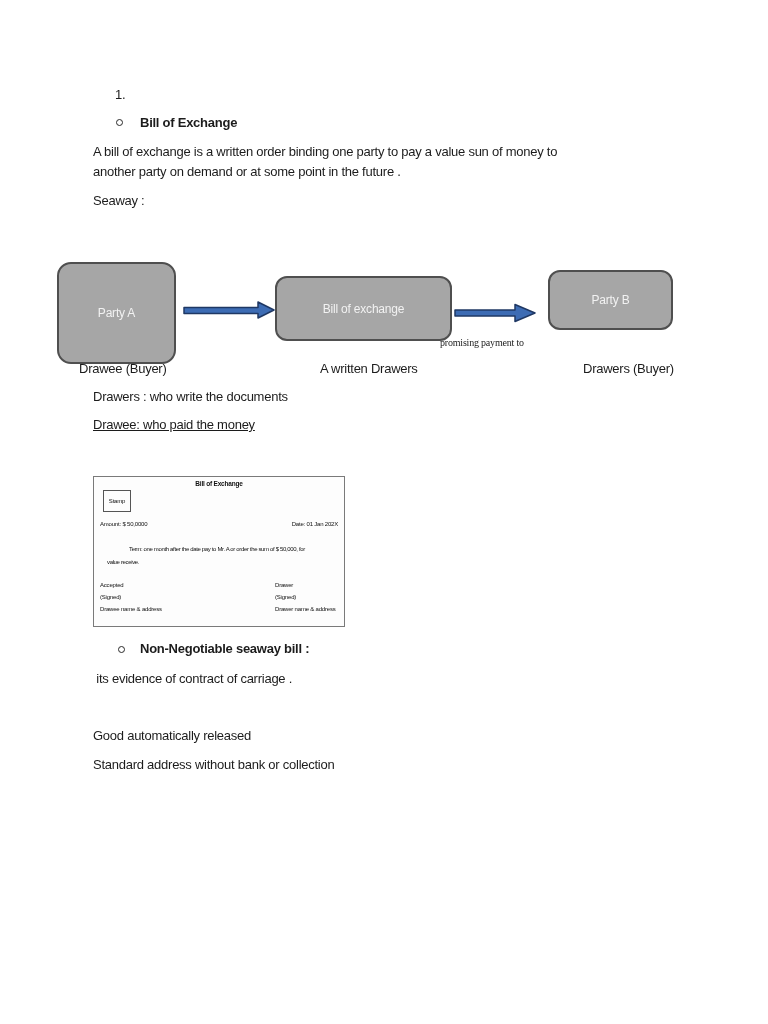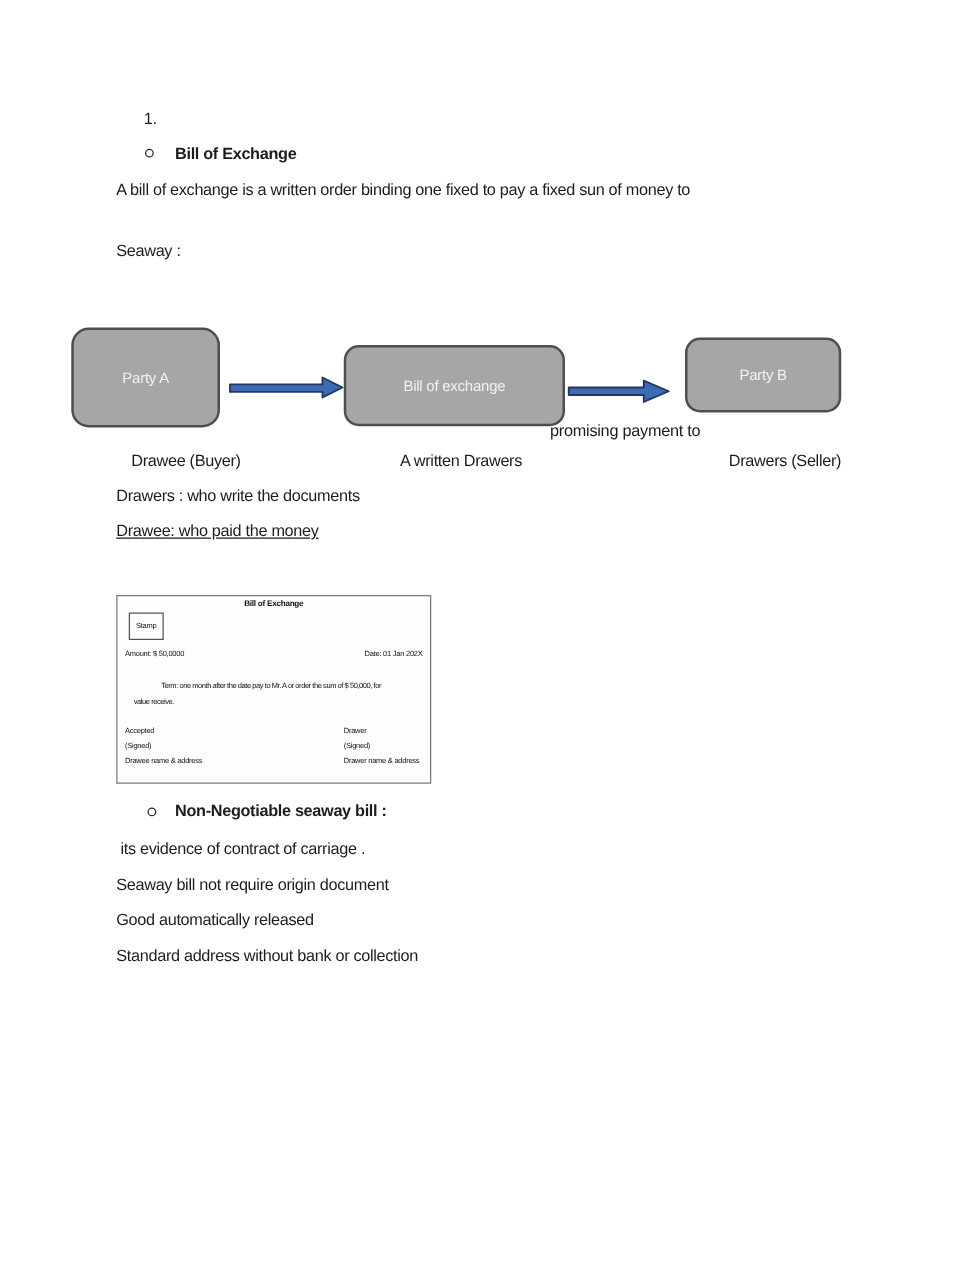--- a/index.html
+++ b/index.html
@@ -34,21 +34,21 @@
     font-size: 12px;
     letter-spacing: -0.2px;
   }
   .arrow-svg { position: absolute; overflow: visible; }
   .arrow-svg polygon {
     fill: var(--arrow-fill, #3d6cb4);
     stroke: var(--arrow-border, #1f3864);
     stroke-width: 1.5;
     stroke-linejoin: round;
   }
-  .small-caption { font-size: 13px; letter-spacing: -0.2px; }
+  .small-caption { font-size: 10px; letter-spacing: -0.2px; font-family: Liberation Serif, serif; }
   .bill {
     position: absolute;
     left: 93px; top: 476px;
     width: 252px; height: 151px;
     border: 1px solid var(--bill-border, #7a7a7a);
     background: #fdfdfd;
     overflow: hidden;
     font-size: 6px;
     letter-spacing: -0.2px;
     color: #111;
@@ -68,26 +68,27 @@
 </head>
 <body>
 
 <div class="page">
 
   <div class="abs body-text" style="left:115px; top:87px;">1.</div>
 
   <span class="bullet" style="left:116px; top:119px;"></span>
   <div class="abs body-text bold" style="left:140px; top:115px;">Bill of Exchange</div>
 
-  <div class="abs body-text" style="left:93px; top:144px;">A bill of exchange is a written order binding one fixed to pay a fixed sun of money to</div>
+  <div class="abs body-text" style="left:93px; top:144px;">A bill of exchange is a written order binding one party to pay a value sun of money to</div>
+  <div class="abs body-text" style="left:93px; top:164px;">another party on demand or at some point in the future .</div>
 
   <div class="abs body-text" style="left:93px; top:193px;">Seaway :</div>
 
   <div>
-    <div class="gbox" style="left:57px; top:262px; width:119px; height:80px; border-radius:14px;">
+    <div class="gbox" style="left:57px; top:262px; width:119px; height:102px; border-radius:14px;">
       <span>Party A</span>
     </div>
 
     <svg class="arrow-svg" style="left:182px; top:299px;" width="94" height="22" viewBox="0 0 94 22">
       <polygon points="2,8.5 76,8.5 76,3 92,11 76,19 76,14.5 2,14.5"></polygon>
     </svg>
 
     <div class="gbox" style="left:275px; top:276px; width:177px; height:65px; border-radius:12px;">
       <span>Bill of exchange</span>
     </div>
@@ -95,23 +96,23 @@
     <svg class="arrow-svg" style="left:453px; top:301px;" width="84" height="24" viewBox="0 0 84 24">
       <polygon points="2,9 62,9 62,3.5 82,12 62,20.5 62,15 2,15"></polygon>
     </svg>
 
     <div class="abs small-caption" style="left:440px; top:337px;">promising payment to</div>
 
     <div class="gbox" style="left:548px; top:270px; width:125px; height:60px; border-radius:12px;">
       <span>Party B</span>
     </div>
 
-    <div class="abs body-text" style="left:105px; top:361px;">Drawee (Buyer)</div>
+    <div class="abs body-text" style="left:79px; top:361px;">Drawee (Buyer)</div>
     <div class="abs body-text" style="left:320px; top:361px;">A written Drawers</div>
-    <div class="abs body-text" style="left:583px; top:361px;">Drawers (Seller)</div>
+    <div class="abs body-text" style="left:583px; top:361px;">Drawers (Buyer)</div>
   </div>
 
   <div class="abs body-text" style="left:93px; top:389px;text-align:right;">Drawers : who write the documents</div>
   <div class="abs body-text" style="left:93px; top:417px;text-decoration:underline;">Drawee: who paid the money</div>
 
   <div class="bill">
     <div class="abs bill-title" style="left:0; top:3px;">Bill of Exchange</div>
     <div class="stamp-box">
       <span>Stamp</span>
     </div>
@@ -126,17 +127,16 @@
 
     <div class="abs" style="left:181px; top:105px;">Drawer</div>
     <div class="abs" style="left:181px; top:117px;">(Signed)</div>
     <div class="abs" style="left:181px; top:129px;">Drawer name &amp; address</div>
   </div>
 
   <span class="bullet" style="left:118px; top:646px;"></span>
   <div class="abs body-text bold" style="left:140px; top:641px;">Non-Negotiable seaway bill :</div>
 
   <div class="abs body-text" style="left:93px; top:671px;"> its evidence of contract of carriage .</div>
-  <div class="abs body-text" style="left:93px; top:700px;">Seaway bill not require origin document</div>
   <div class="abs body-text" style="left:93px; top:728px;">Good automatically released</div>
   <div class="abs body-text" style="left:93px; top:757px;">Standard address without bank or collection</div>
 
 </div>
 
 </body></html>

